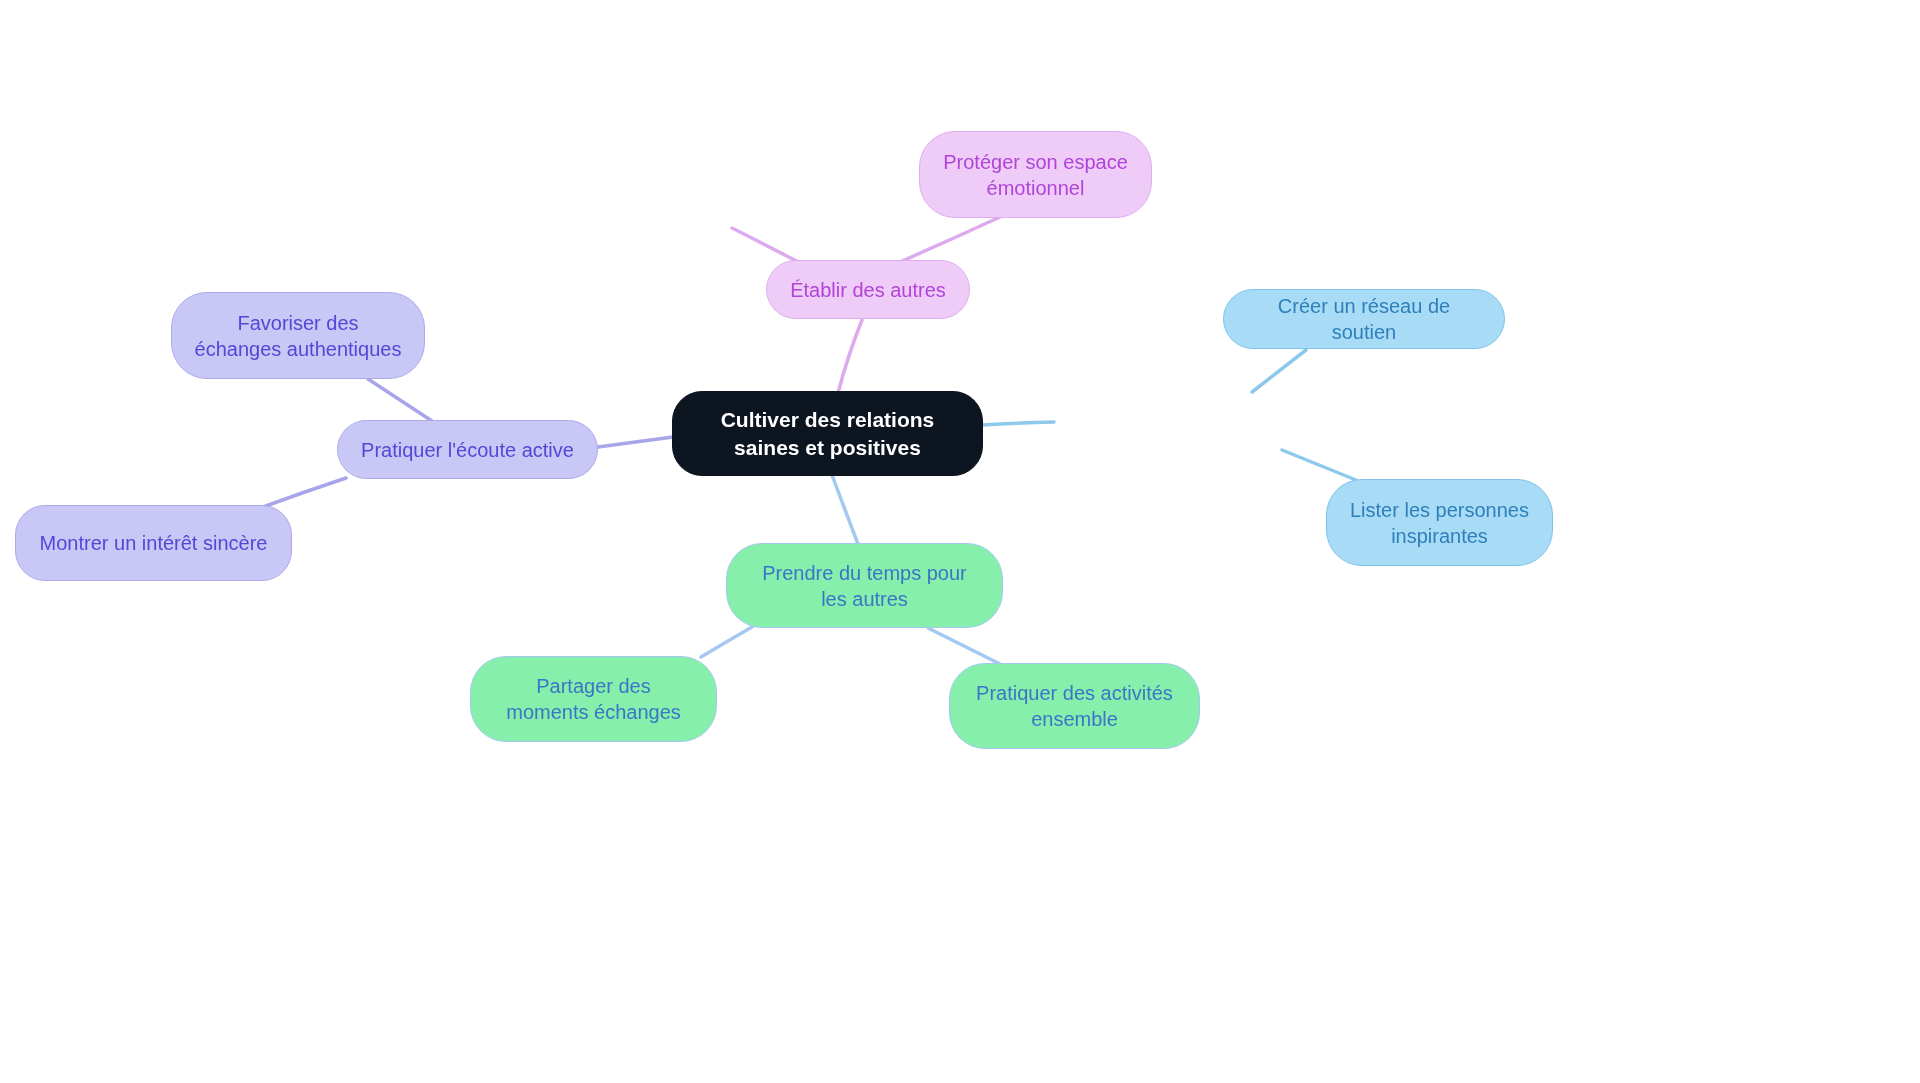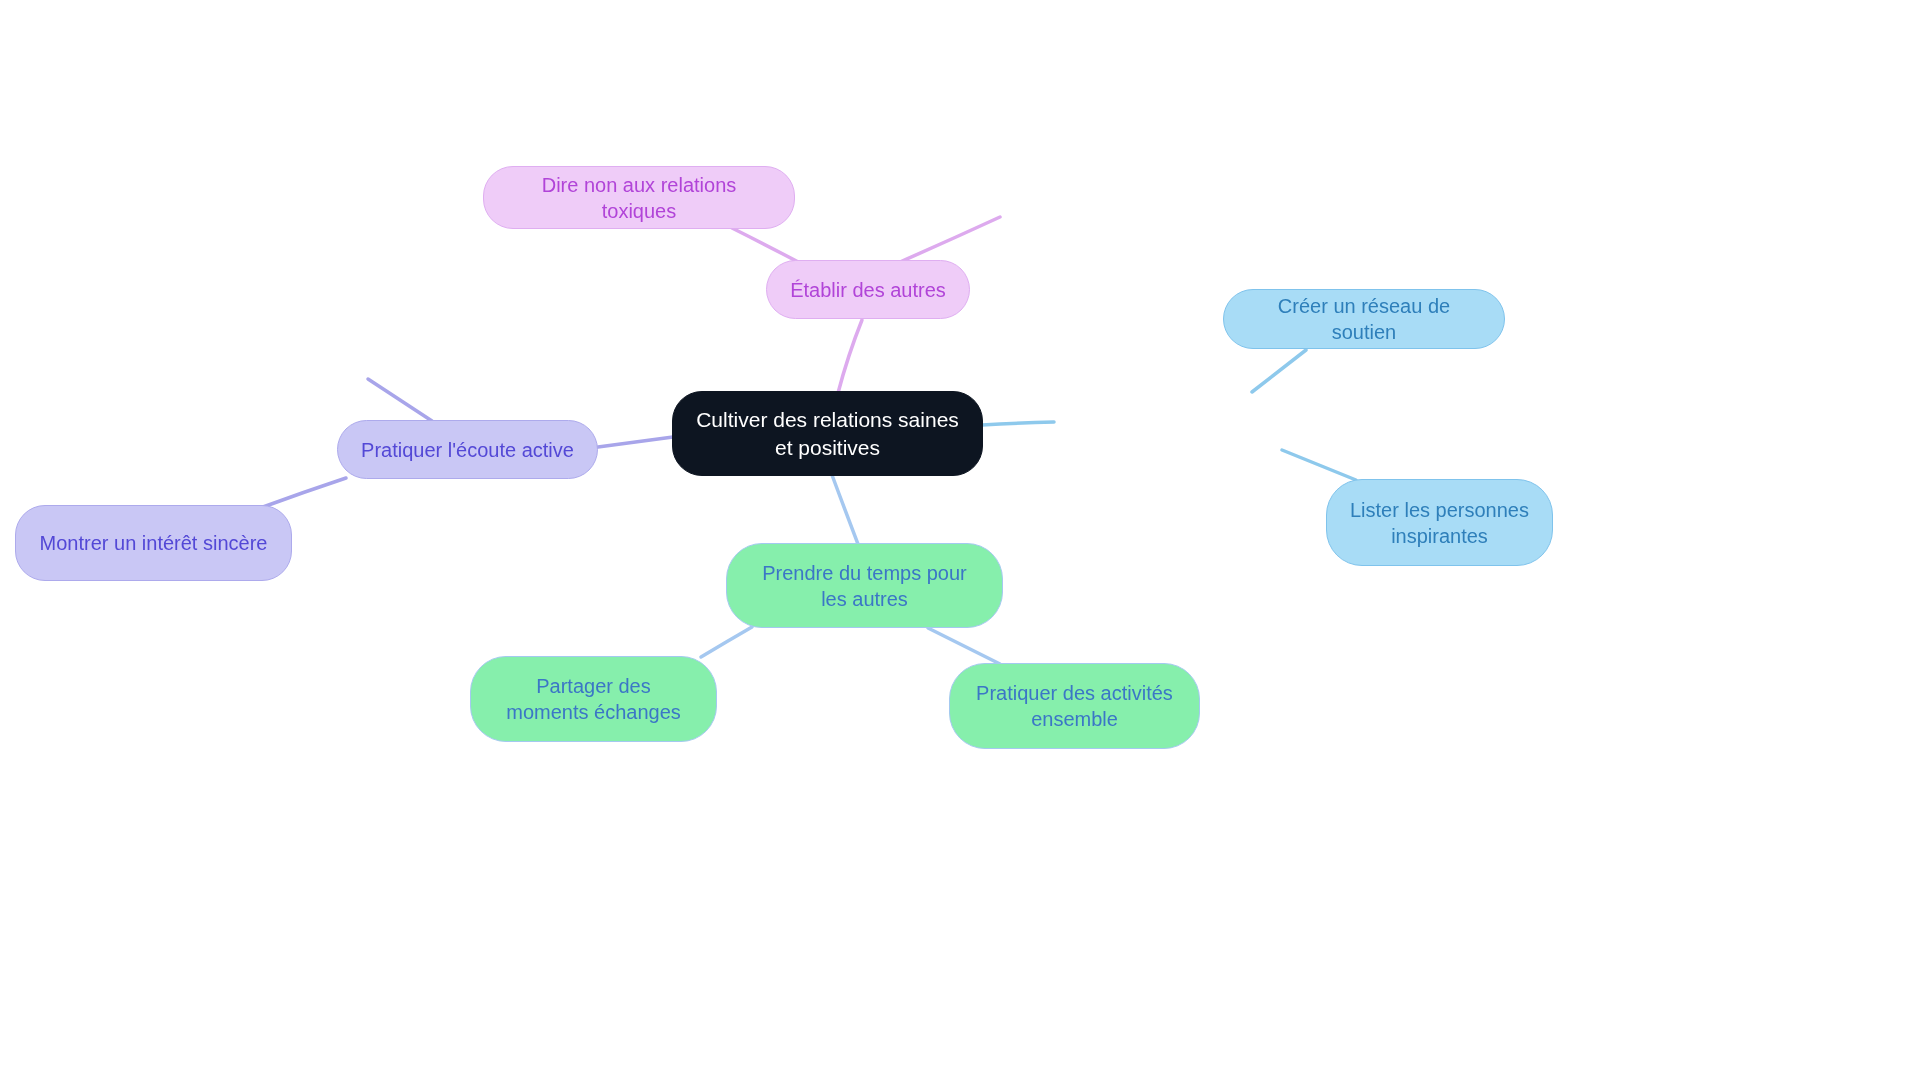--- a/index.html
+++ b/index.html
@@ -35,20 +35,21 @@
     line-height: 1.3;
     cursor: pointer;
     user-select: none;
   }
   .node.center-node {
     background: #0d1521;
     color: #ffffff;
     border-radius: 30px;
     border: 1px solid #0d1521;
     font-size: 21px;
+    font-weight: bold;
   }
   .node.branch-pink {
     background: #efccf8;
     border: 1.5px solid #dfaef1;
     color: #b144d8;
   }
   .node.branch-periwinkle {
     background: #c9c7f5;
     border: 1.5px solid #adaaec;
     color: #5348d6;
@@ -108,33 +109,36 @@
     <path class="edge edge-lightblue" d="M 928 628 Q 964 646 1000 664"></path>
   </svg>
 
   <div class="node center-node" style="left:672px; top:391px; width:311px; height:85px;">
     <span>Cultiver des relations saines et positives</span>
   </div>
 
   <div class="node branch-pink r-pill" style="left:766px; top:260px; width:204px; height:59px;">
     <span>Établir des autres</span>
   </div>
-  <div class="node branch-pink r-pill" style="left:483px; top:166px; width:312px; height:63px;">
-    <span>Dire non aux relations toxiques</span>
+  <div class="node branch-pink r-big" style="left:919px; top:131px; width:233px; height:87px;">
+    <span>Protéger son espace émotionnel</span>
   </div>
 
   <div class="node branch-skyblue r-pill" style="left:1223px; top:289px; width:282px; height:60px;">
     <span>Créer un réseau de soutien</span>
   </div>
   <div class="node branch-skyblue r-big" style="left:1326px; top:479px; width:227px; height:87px;">
     <span>Lister les personnes inspirantes</span>
   </div>
 
   <div class="node branch-periwinkle r-pill" style="left:337px; top:420px; width:261px; height:59px;">
     <span>Pratiquer l'écoute active</span>
+  </div>
+  <div class="node branch-periwinkle r-big" style="left:171px; top:292px; width:254px; height:87px;">
+    <span>Favoriser des échanges authentiques</span>
   </div>
   <div class="node branch-periwinkle r-pill" style="left:15px; top:505px; width:277px; height:76px;">
     <span>Montrer un intérêt sincère</span>
   </div>
 
   <div class="node branch-lightblue r-big" style="left:726px; top:543px; width:277px; height:85px;">
     <span>Prendre du temps pour les autres</span>
   </div>
   <div class="node branch-lightblue r-big" style="left:470px; top:656px; width:247px; height:86px;">
     <span>Partager des moments échanges</span>

